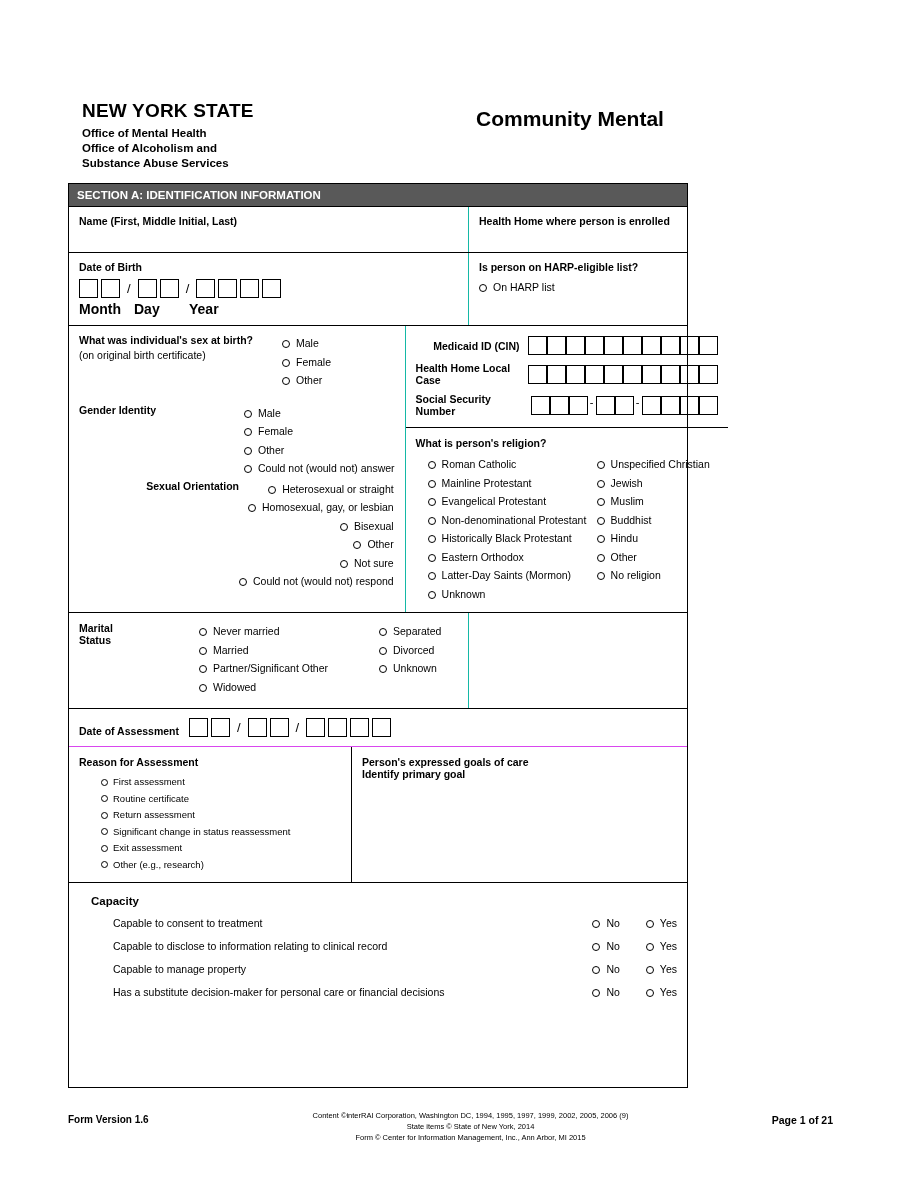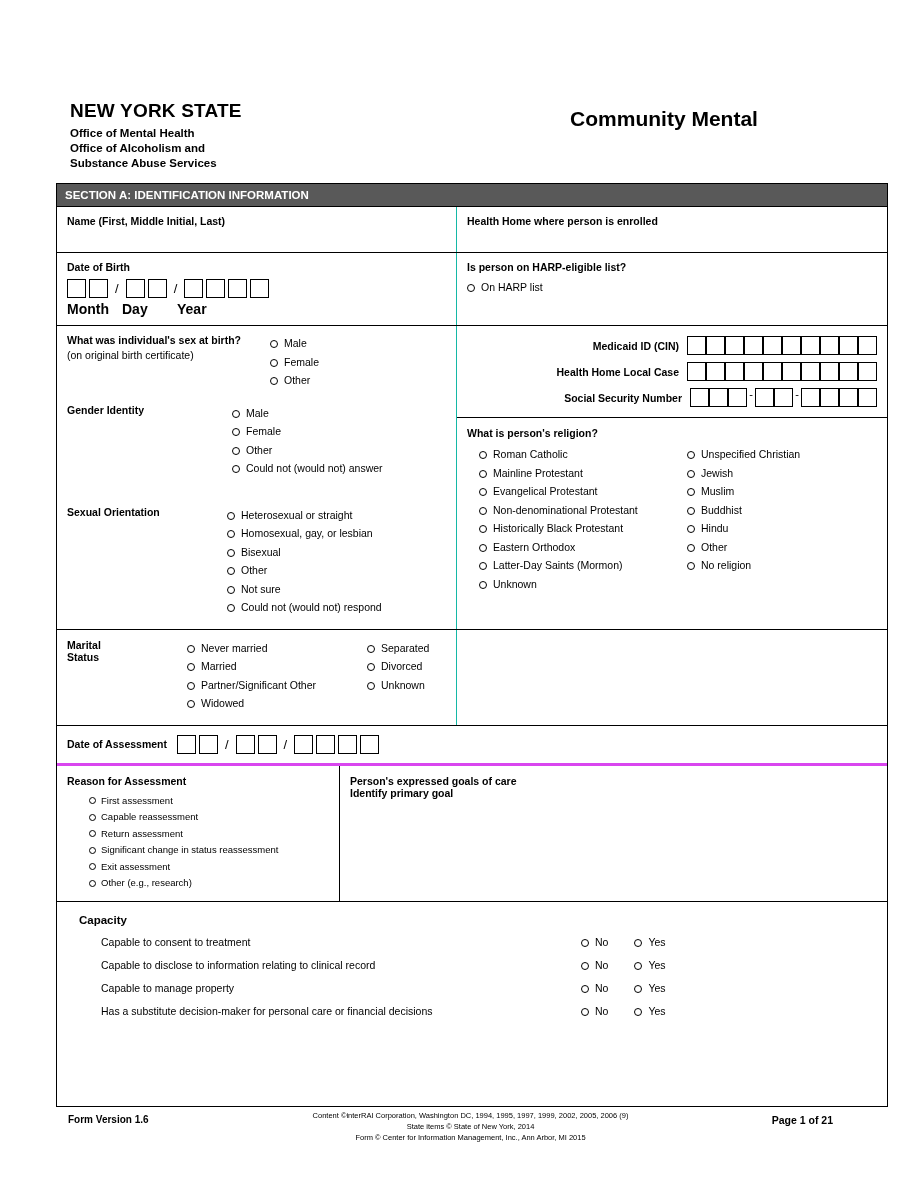--- a/index.html
+++ b/index.html
@@ -1,18 +1,18 @@
 <!DOCTYPE html>
 <html><head>
 <meta charset="utf-8">
 <style>
   html,body{margin:0;padding:0;background:#ffffff;}
   body{width:900px;height:1200px;font-family:"Liberation Sans",sans-serif;color:#000;}
   .page{position:relative;width:900px;height:1200px;background:#fff;box-sizing:border-box;padding:0;}
-  .sheet{position:absolute;left:56px;top:100px;width:832px;}
+  .sheet{position:absolute;left:68px;top:100px;width:620px;}
 
   
   .hdr{display:flex;align-items:flex-start;margin-bottom:12px;}
   .hdr-left{width:370px;padding-left:14px;}
   .agency-line1{font-size:19px;font-weight:bold;letter-spacing:0.2px;margin-bottom:4px;}
   .agency-sub{font-size:11.5px;font-weight:bold;line-height:15px;}
   .hdr-right{flex:1;text-align:center;padding-top:4px;}
   .doc-title{font-size:21px;font-weight:bold;line-height:29px;}
 
   
@@ -38,21 +38,21 @@
 
   .id-row{display:flex;align-items:center;justify-content:flex-end;margin-bottom:7px;}
   .id-lbl{font-size:10.5px;font-weight:bold;margin-right:8px;}
   .id-bx{width:19px;height:19px;border:1.3px solid #000;box-sizing:border-box;}
   .id-boxes{display:flex;gap:0;}
   .dash{width:8px;text-align:center;font-size:11px;}
 
   .two-col{display:flex;}
   .rel-col{width:50%;}
 
-  .assess-row{display:flex;align-items:center;padding:9px 10px;border-bottom:3px solid #d946ef;}
+  .assess-row{display:flex;align-items:flex-end;padding:9px 10px;border-bottom:1px solid #d946ef;}
   .reason-row{display:flex;border-bottom:1px solid #000;min-height:130px;}
   .reason-left{width:283px;border-right:1px solid #000;padding:9px 10px;box-sizing:border-box;}
   .reason-right{flex:1;padding:9px 10px;box-sizing:border-box;}
   .small-opt{font-size:9.5px;line-height:16.5px;white-space:nowrap;}
   .small-opt .radio{width:7px;height:7px;margin-right:5px;}
 
   .capacity{padding:12px 10px 12px 22px;min-height:180px;}
   .cap-title{font-size:11.5px;font-weight:bold;margin-bottom:10px;}
   .cap-item{display:flex;align-items:center;font-size:10.5px;margin-bottom:11px;}
   .cap-text{width:480px;padding-left:22px;}
@@ -142,21 +142,21 @@
               <div class="lbl">Gender Identity</div>
             </div>
             <div>
               <div class="opt"><span class="radio"></span><span>Male</span></div>
               <div class="opt"><span class="radio"></span><span>Female</span></div>
               <div class="opt"><span class="radio"></span><span>Other</span></div>
               <div class="opt"><span class="radio"></span><span>Could not (would not) answer</span></div>
             </div>
           </div>
 
-          <div style="display:flex;margin-top:28px;">
+          <div style="display:flex;margin-top:2px;text-align:right;">
             <div style="width:160px;">
               <div class="lbl">Sexual Orientation</div>
             </div>
             <div>
               <div class="opt"><span class="radio"></span><span>Heterosexual or straight</span></div>
               <div class="opt"><span class="radio"></span><span>Homosexual, gay, or lesbian</span></div>
               <div class="opt"><span class="radio"></span><span>Bisexual</span></div>
               <div class="opt"><span class="radio"></span><span>Other</span></div>
               <div class="opt"><span class="radio"></span><span>Not sure</span></div>
               <div class="opt"><span class="radio"></span><span>Could not (would not) respond</span></div>
@@ -279,21 +279,21 @@
           <div class="bx"></div>
           <div class="bx"></div>
         </div>
       </div>
 
       <div class="reason-row">
         <div class="reason-left">
           <div class="lbl" style="margin-bottom:6px;">Reason for Assessment</div>
           <div style="padding-left:22px;">
             <div class="small-opt"><span class="radio"></span><span>First assessment</span></div>
-            <div class="small-opt"><span class="radio"></span><span>Capable reassessment</span></div>
+            <div class="small-opt"><span class="radio"></span><span>Routine certificate</span></div>
             <div class="small-opt"><span class="radio"></span><span>Return assessment</span></div>
             <div class="small-opt"><span class="radio"></span><span>Significant change in status reassessment</span></div>
             <div class="small-opt"><span class="radio"></span><span>Exit assessment</span></div>
             <div class="small-opt"><span class="radio"></span><span>Other (e.g., research)</span></div>
           </div>
         </div>
         <div class="reason-right">
           <div class="lbl">Person's expressed goals of care</div>
           <div class="lbl">Identify primary goal</div>
         </div>

